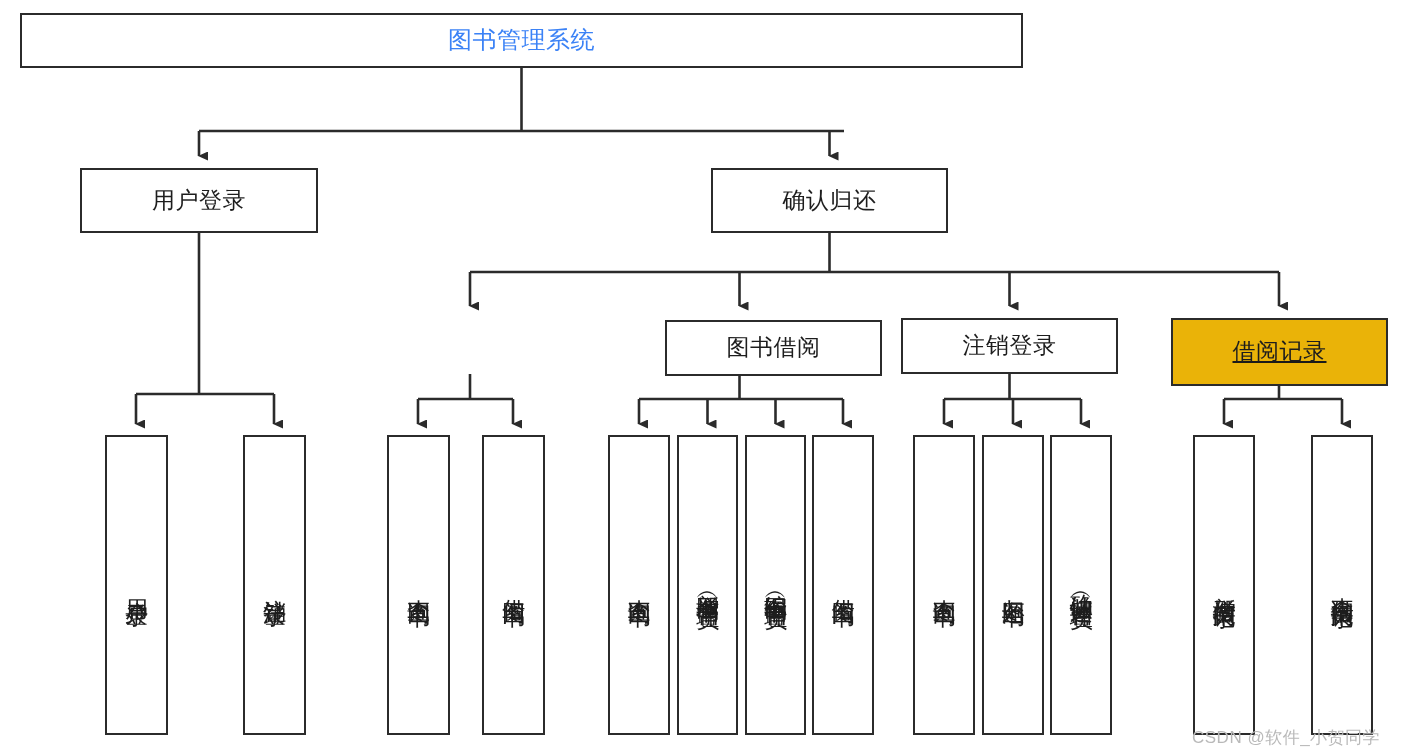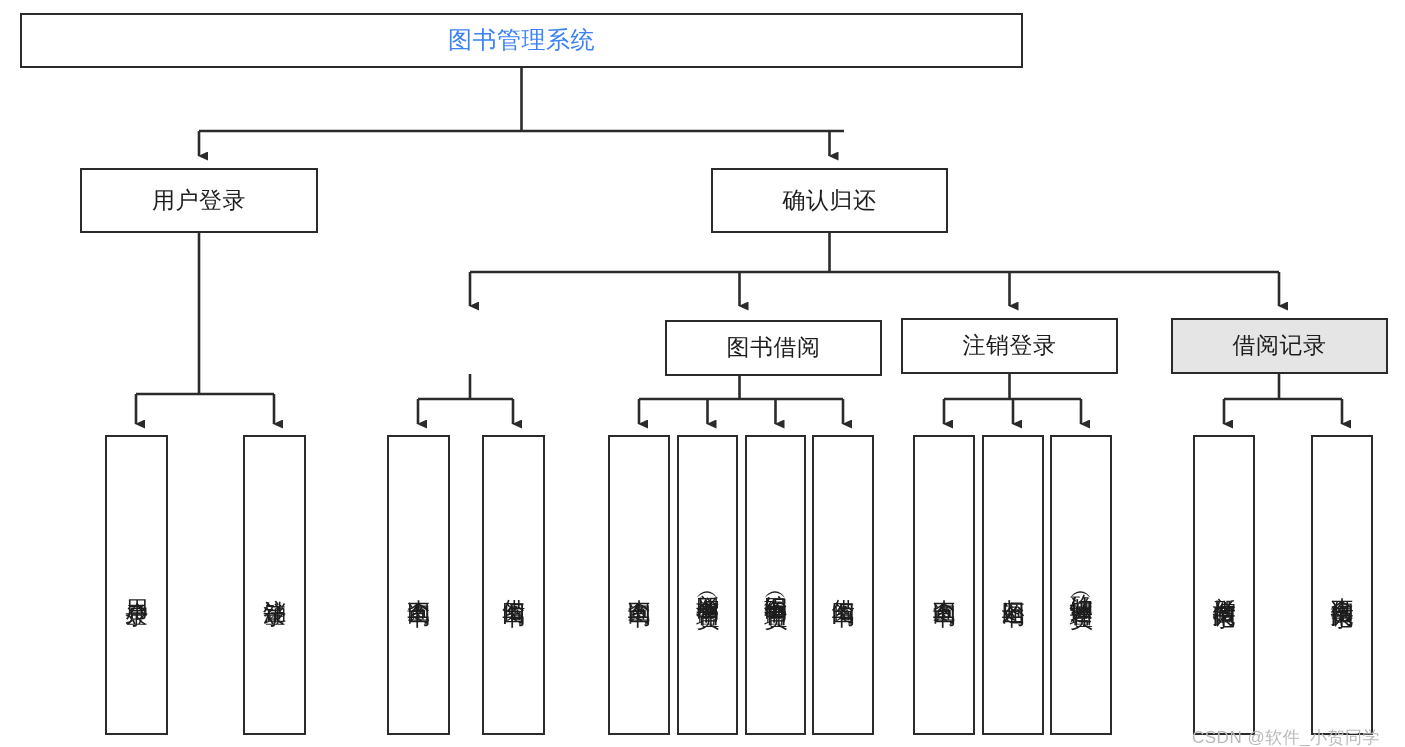--- a/index.html
+++ b/index.html
@@ -139,21 +139,21 @@
   <div class="node horiz" style="left: 711px; top: 168px; width: 237px; height: 65px; border-color: rgb(43, 43, 43); background: rgb(255, 255, 255);">
     <span class="label" style="color: rgb(29, 29, 29);">确认归还</span>
   </div>
 
   <div class="node horiz" style="left: 631px; top: 320px; width: 217px; height: 56px; border-color: rgb(43, 43, 43); background: rgb(255, 255, 255); margin-left: 34px;">
     <span class="label" style="color: rgb(29, 29, 29);">图书借阅</span>
   </div>
   <div class="node horiz" style="left: 901px; top: 318px; width: 217px; height: 56px; border-color: rgb(43, 43, 43); background: rgb(255, 255, 255);">
     <span class="label" style="color: rgb(29, 29, 29);">注销登录</span>
   </div>
-  <div class="node horiz" style="left: 1171px; top: 318px; width: 217px; height: 56px; border-color: rgb(43, 43, 43); background: #e5e5e5;">
+  <div class="node horiz" style="left: 1171px; top: 318px; width: 217px; height: 68px; border-color: rgb(43, 43, 43); background: #eab308; text-decoration: underline;">
     <span class="label" style="color: rgb(29, 29, 29);">借阅记录</span>
   </div>
 
   <div class="node vert" style="left: 105px; top: 435px; width: 63px; height: 300px; border-color: rgb(43, 43, 43); background: rgb(255, 255, 255);">
     <span class="label" style="color: rgb(29, 29, 29);">用户登录</span>
   </div>
   <div class="node vert" style="left: 243px; top: 435px; width: 63px; height: 300px; border-color: rgb(43, 43, 43); background: rgb(255, 255, 255);">
     <span class="label" style="color: rgb(29, 29, 29);">注销登录</span>
   </div>
   <div class="node vert" style="left: 387px; top: 435px; width: 63px; height: 300px; border-color: rgb(43, 43, 43); background: rgb(255, 255, 255);">

